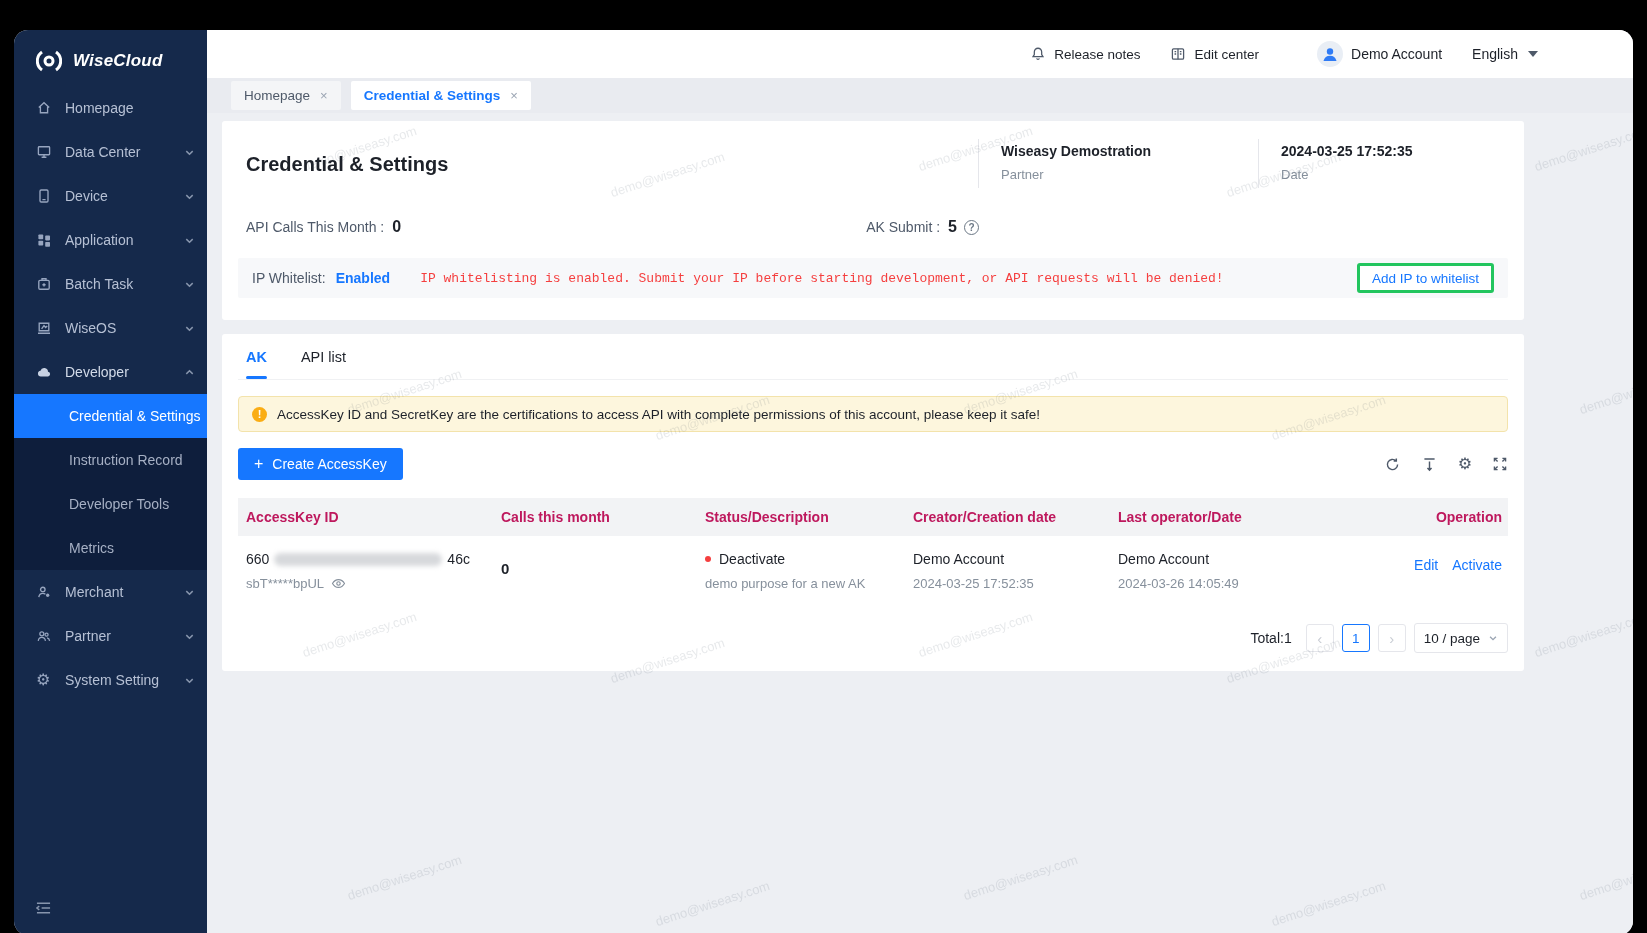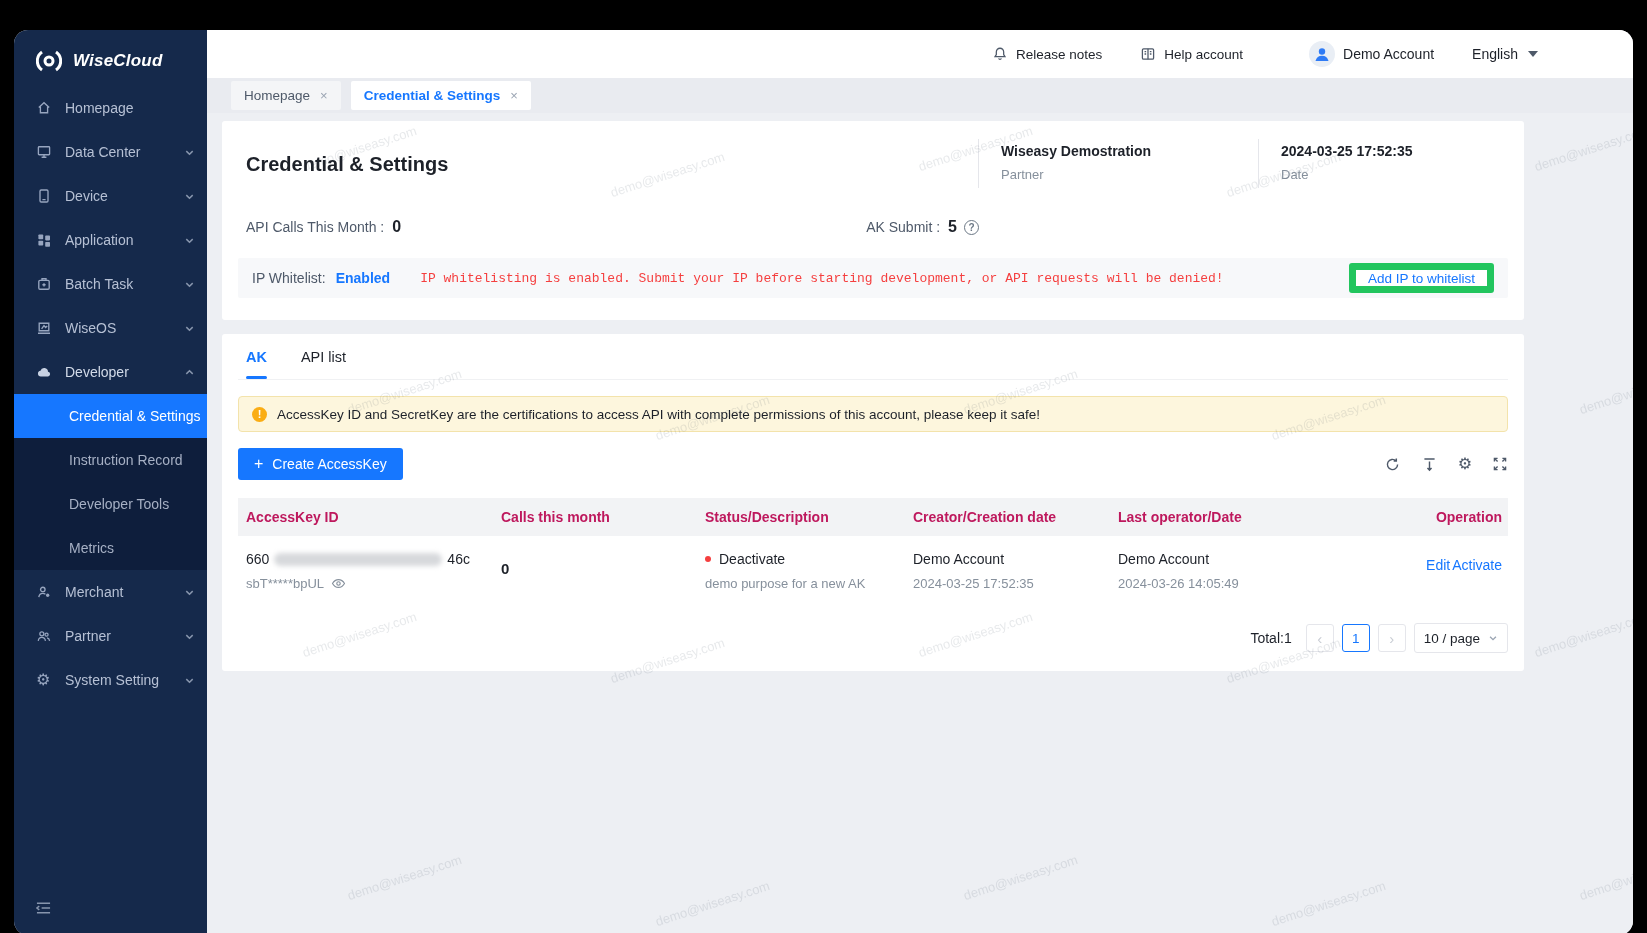--- a/index.html
+++ b/index.html
@@ -18,21 +18,21 @@
   .nav-item .chev { margin-left:auto; color:#8globe; color:#8795ad; display:flex; }
   .submenu { background:#0e1e3c; }
   .subitem { height:44px; display:flex; align-items:center; padding-left:55px; color:#a6b0c4;
     font-size:14px; cursor:pointer; }
   .subitem.active { background:#1677ff; color:#fff; }
   .collapse-btn { position:absolute; left:22px; bottom:16px; color:#8795ad; cursor:pointer; }
 
   
   .main { position:absolute; left:193px; top:0; right:0; bottom:0; display:flex; flex-direction:column; }
   .topbar { height:48px; background:#fff; display:flex; align-items:center; justify-content:flex-end;
-    padding-right:95px; flex:0 0 48px;gap:8px; }
+    padding-right:95px; flex:0 0 48px; }
   .tb-item { display:flex; align-items:center; gap:8px; font-size:13.5px; color:#1d2129; cursor:pointer; }
   .tb-item + .tb-item { margin-left:30px; }
   .tb-icon { color:#4e5969; display:flex; }
   .avatar { width:26px; height:26px; border-radius:50%; background:#e9eef5; display:flex;
     align-items:center; justify-content:center; overflow:hidden; }
   .caret-down { width:0; height:0; border-left:5px solid transparent; border-right:5px solid transparent;
     border-top:6px solid #4e5969; margin-left:2px; }
 
   .tabstrip { height:35px; background:#e9ebf0; display:flex; align-items:center; padding-left:24px;
     gap:10px; flex:0 0 35px; }
@@ -58,21 +58,21 @@
   .stat-value { font-size:16px; font-weight:bold; color:#1d2129; margin-left:8px; }
   .stat2 { margin-left:465px; display:flex; align-items:center; }
   .qmark { width:15px; height:15px; border:1.3px solid #6b7785; border-radius:50%; color:#6b7785;
     font-size:10px; display:inline-flex; align-items:center; justify-content:center; margin-left:7px;
     font-weight:bold; cursor:pointer; }
   .ip-strip { margin-top:22px; background:#f7f8fa; border-radius:2px; height:40px; display:flex;
     align-items:center; padding:0 14px; }
   .ip-label { font-size:14px; color:#4e5969; }
   .ip-status { font-size:14px; font-weight:bold; color:#1677ff; margin-left:10px; }
   .ip-warning { font-size:13px; color:#f53f3f; margin-left:30px;font-family:Liberation Mono, monospace; }
-  .btn-outline { margin-left:auto; height:30px; padding:0 12px; background:#fff; border:7px solid #22c55e;
+  .btn-outline { margin-left:auto; height:30px; padding:0 12px; background:#fff; border:3px solid #22c55e;
     color:#1677ff; font-size:13.5px; border-radius:3px; display:flex; align-items:center; cursor:pointer; }
 
   
   .card2 { margin-top:14px; padding:0 16px 18px; }
   .tabs2 { display:flex; gap:34px; height:46px; align-items:center; border-bottom:1px solid #f0f1f3;
     padding-left:8px; }
   .tab2 { font-size:14.5px; color:#1d2129; position:relative; height:100%; display:flex;
     align-items:center; cursor:pointer; }
   .tab2.active { color:#1677ff; font-weight:bold; }
   .tab2.active::after { content:""; position:absolute; left:0; right:0; bottom:0; height:3px;
@@ -96,21 +96,21 @@
   .th.right, .td.right { text-align:right; padding-right:6px; }
   .tbl-row { padding:15px 0 16px; }
   .td { padding-left:8px; }
   .line1 { font-size:14px; color:#1d2129; display:flex; align-items:center; }
   .line2 { font-size:13px; color:#86909c; margin-top:9px; display:flex; align-items:center; gap:7px; }
   .blur-strip { display:inline-block; width:168px; height:13px; background:#d7d9dc; border-radius:7px;
     filter:blur(2.5px); margin:0 5px; }
   .calls-val { font-size:15px; font-weight:bold; color:#1d2129; margin-top:9px; }
   .status-dot { width:6px; height:6px; border-radius:50%; background:#f53f3f; margin-right:8px; }
   .eye { color:#86909c; display:flex; cursor:pointer; }
-  .ops { margin-top:6px; display:flex; justify-content:flex-end; gap:2px; }
+  .ops { margin-top:6px; display:flex; justify-content:flex-end; gap:14px; }
   .op-link { color:#1677ff; font-size:14px; cursor:pointer; }
 
   .pagination { margin-top:16px; display:flex; justify-content:flex-end; align-items:center; gap:8px;
     font-size:14px; color:#1d2129; }
   .pg-total { margin-right:6px; }
   .pg-btn { width:28px; height:28px; border:1px solid #e5e6eb; border-radius:3px; background:#fff;
     display:flex; align-items:center; justify-content:center; color:#c9cdd4; font-size:15px; cursor:pointer; }
   .pg-btn.page { color:#1677ff; border-color:#1677ff; font-size:13.5px; }
   .pg-select { height:30px; min-width:88px; border:1px solid #e5e6eb; border-radius:3px; background:#fff;
     display:flex; align-items:center; justify-content:space-between; padding:0 9px; font-size:13.5px;
@@ -284,21 +284,21 @@
           </span>
         <span>Release notes</span>
       </div>
       <div class="tb-item">
         <span class="tb-icon">
             <svg width="16" height="16" viewBox="0 0 20 20" fill="none" stroke="currentColor" stroke-width="1.6">
               <rect x="3" y="3.5" width="14" height="13" rx="1.5"></rect>
               <path d="M10 3.5v13 M5.7 7h2 M5.7 10h2 M12.3 7h2 M12.3 10h2"></path>
             </svg>
           </span>
-        <span>Help account</span>
+        <span>Edit center</span>
       </div>
       <div class="tb-item" style="margin-left:58px;">
         <span class="avatar">
             <svg width="20" height="20" viewBox="0 0 20 20">
               <circle cx="10" cy="7.5" r="3.2" fill="#2f7bf5"></circle>
               <path d="M3.5 17c.8-3.6 3.2-5.3 6.5-5.3s5.7 1.7 6.5 5.3z" fill="#2f7bf5"></path>
             </svg>
           </span>
         <span style="font-size:14px;">Demo Account</span>
       </div>

